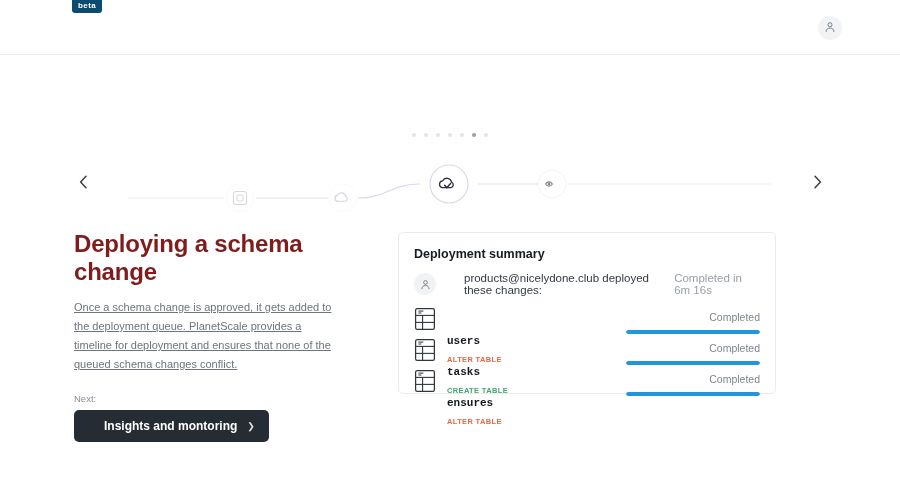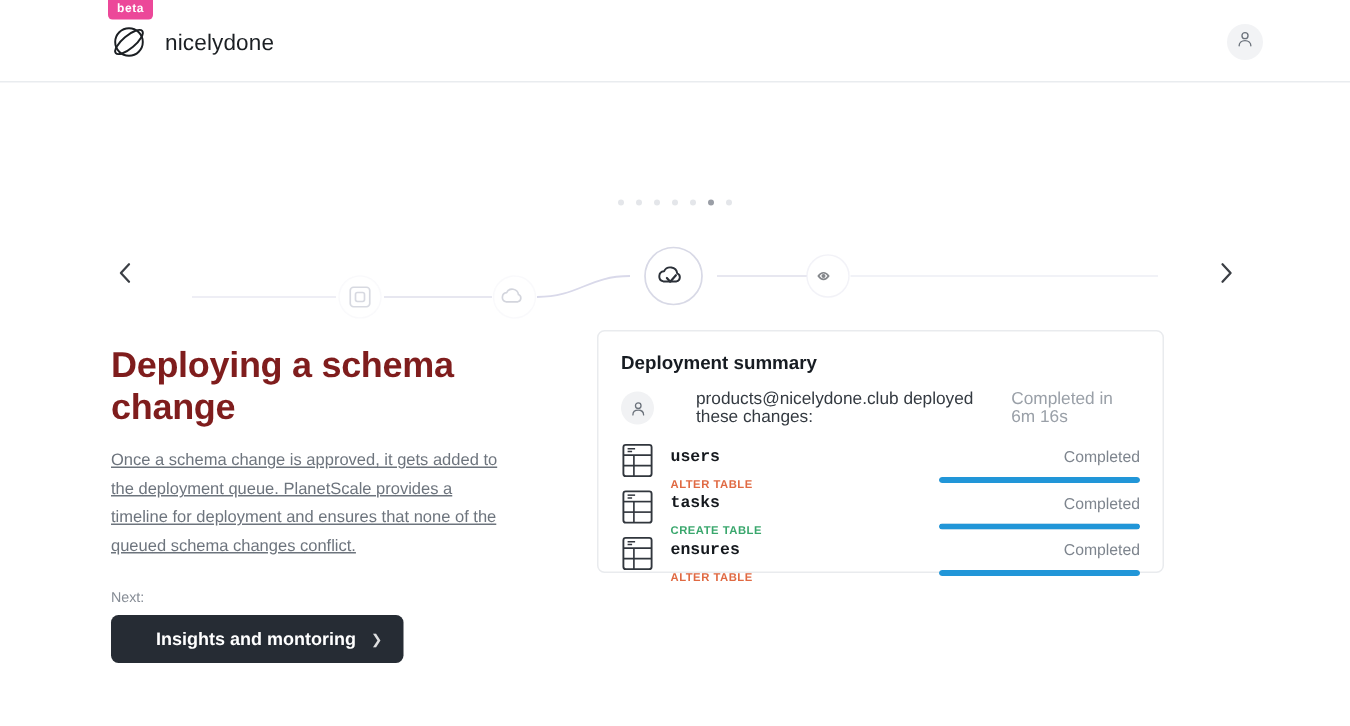--- a/index.html
+++ b/index.html
@@ -13,21 +13,21 @@
   
   .header {
     position: relative;
     height: 55px;
     border-bottom: 1px solid #e9ecef;
     background: #fff;
   }
   .beta-badge {
     position: absolute;
     left: 72px; top: 0px;
-    background: #ec4899;
+    background: #0c4a6e;
     color: #ffffff;
     font-size: 8px;
     font-weight: bold;
     letter-spacing: .4px;
     padding: 2px 6px 3px 6px;
     border-radius: 0 0 3px 3px;
     line-height: 1;
   }
   .brand {
     position: absolute;
@@ -105,21 +105,21 @@
     border-radius: 5px;
     padding: 9px 14px 9px 30px;
     border: none;
     cursor: pointer;
   }
   .next-btn .chev { font-size: 9px; opacity: .85; font-weight: normal; }
 
   
   .card {
     position: absolute;
-    left: 398px; top: 0px;
+    left: 398px; top: 12px;
     width: 378px; height: 162px;
     background: #ffffff;
     border: 1px solid #e9ebee;
     border-radius: 5px;
   }
   .card-title {
     font-size: 12.5px;
     font-weight: bold;
     color: #171c22;
     padding: 14px 0 0 15px;
@@ -147,21 +147,21 @@
   }
 
   .changes { padding: 10px 15px 0 15px; }
   .change-row {
     display: flex;
     align-items: flex-start;
     height: 29px;
     margin-bottom: 2px;
   }
   .table-icon { flex: 0 0 auto; margin-top: 1px; }
-  .change-meta { margin-left: 11px; }
+  .change-meta { margin-left: 11px; margin-top: 24px; }
   .change-name {
     font-family: "Liberation Mono", monospace;
     font-size: 11px;
     font-weight: bold;
     color: #14181d;
     line-height: 13px;
   }
   .change-op {
     font-size: 7.5px;
     font-weight: bold;
@@ -196,29 +196,20 @@
     background: #2196d8;
   }
 </style>
 </head>
 <body>
 
 <div class="header">
 
   <div class="beta-badge">beta</div>
 
-  <div class="brand">
-    <span class="brand-logo">
-      <svg width="28" height="28" viewBox="0 0 28 28" fill="none">
-        <circle cx="14" cy="14" r="9.2" stroke="#1b1f23" stroke-width="1.3"></circle>
-        <ellipse cx="14" cy="14" rx="11.5" ry="4.2" stroke="#1b1f23" stroke-width="1.3" transform="rotate(-40 14 14)"></ellipse>
-      </svg>
-    </span>
-    <span class="brand-name">nicelydone</span>
-  </div>
 
   <div class="avatar-btn">
     <span>
       <svg width="12" height="12" viewBox="0 0 16 16" fill="none">
         <circle cx="8" cy="5" r="2.7" stroke="#6c737c" stroke-width="1.2"></circle>
         <path d="M2.8 14c0-2.9 2.3-4.6 5.2-4.6s5.2 1.7 5.2 4.6" stroke="#6c737c" stroke-width="1.2" stroke-linecap="round"></path>
       </svg>
     </span>
   </div>
 </div>

